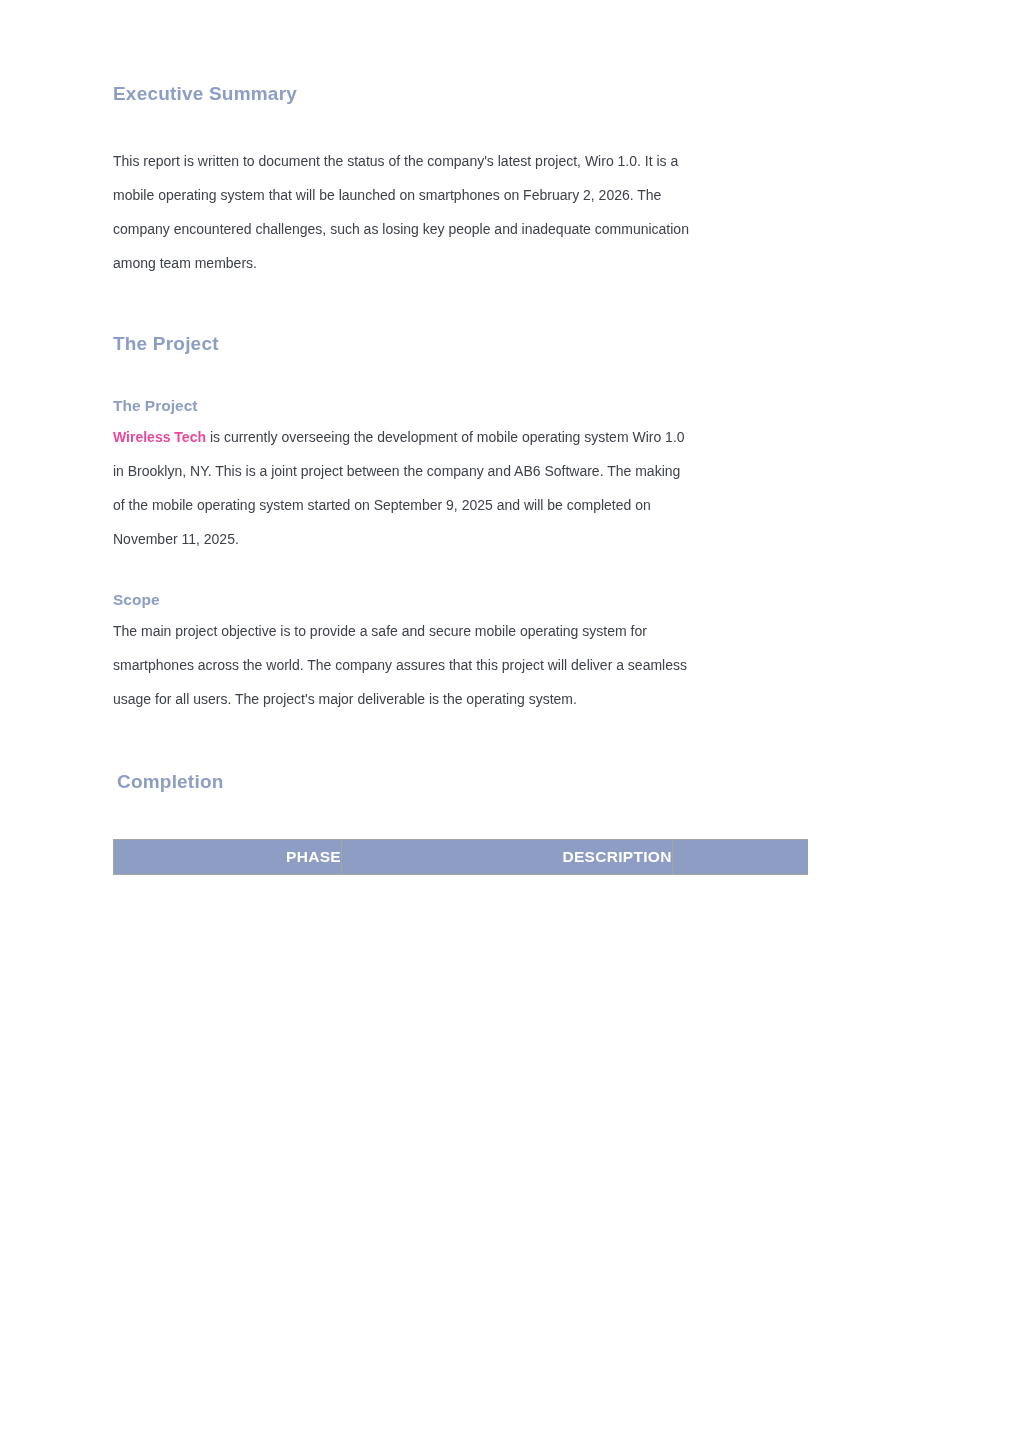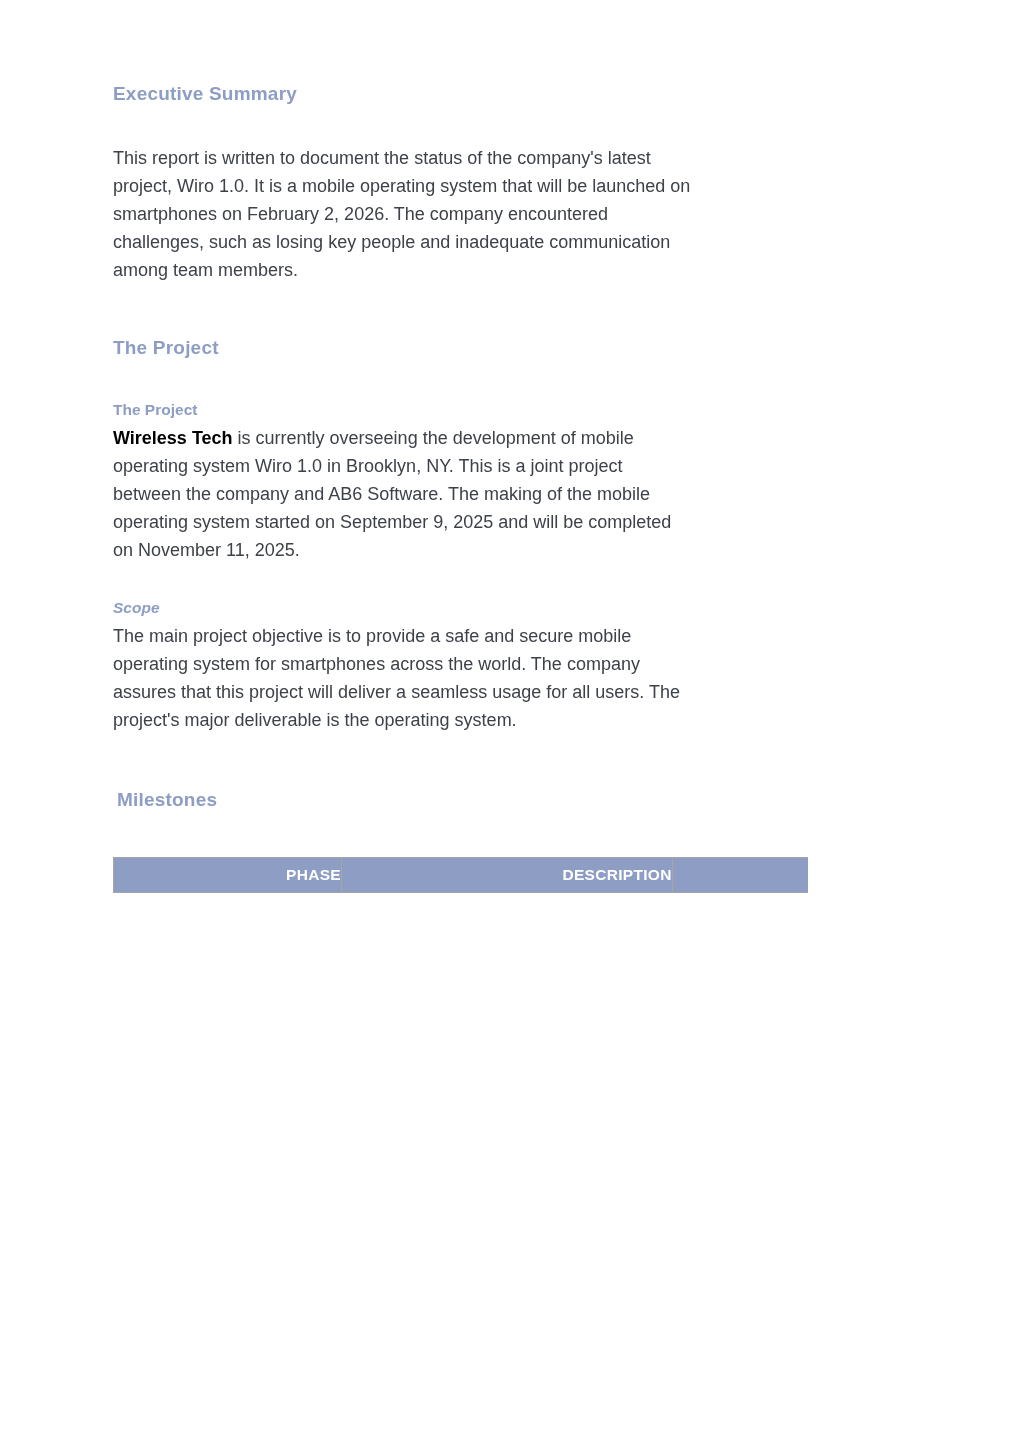--- a/index.html
+++ b/index.html
@@ -22,31 +22,31 @@
     line-height: 22px;
     letter-spacing: 0.2px;
   }
   .h3 {
     font-size: 15.5px;
     font-weight: 700;
     color: #8d9dc3;
     line-height: 19px;
   }
   .body-text {
-    font-size: 18px;
+    font-size: 14px;
     font-weight: 400;
     color: #3d4249;
-    line-height: 28px;
+    line-height: 34px;
   }
-  .bold-lead { font-weight: 700; color: #000000; }
+  .bold-lead { font-weight: 700; color: #ec4899; }
 
   .sec-exec-body   { margin-top: 39px; }
   .sec-project-h1  { margin-top: 53px; }
   .sub-project-h3  { margin-top: 41px; margin-bottom: 5px; }
-  .sub-scope-h3    { margin-top: 34px; margin-bottom: 5px; font-style: italic; }
+  .sub-scope-h3    { margin-top: 34px; margin-bottom: 5px; }
   .sec-miles-h1    { margin-top: 55px; padding-left: 4px; }
 
   table.milestones {
     margin-top: 46px;
     width: 798px;
     border-collapse: collapse;
     table-layout: fixed;
   }
   table.milestones col.c1 { width: 28.6%; }
   table.milestones col.c2 { width: 41.5%; }
@@ -85,21 +85,21 @@
   <h2 class="h1 sec-project-h1">The Project</h2>
 
   <h3 class="h3 sub-project-h3">The Project</h3>
 
   <p class="body-text"><span class="bold-lead">Wireless Tech</span><span> is currently overseeing the development of mobile operating system Wiro 1.0 in Brooklyn, NY. This is a joint project between the company and AB6 Software. The making of the mobile operating system started on September 9, 2025 and will be completed on November 11, 2025.</span></p>
 
   <h3 class="h3 sub-scope-h3">Scope</h3>
 
   <p class="body-text">The main project objective is to provide a safe and secure mobile operating system for smartphones across the world. The company assures that this project will deliver a seamless usage for all users. The project's major deliverable is the operating system.</p>
 
-  <h2 class="h1 sec-miles-h1">Milestones</h2>
+  <h2 class="h1 sec-miles-h1">Completion</h2>
 
   <table class="milestones">
     <colgroup>
         <col class="c1">
         <col class="c2">
         <col class="c3">
       </colgroup>
     <thead>
       <tr>
         <th>PHASE</th>

